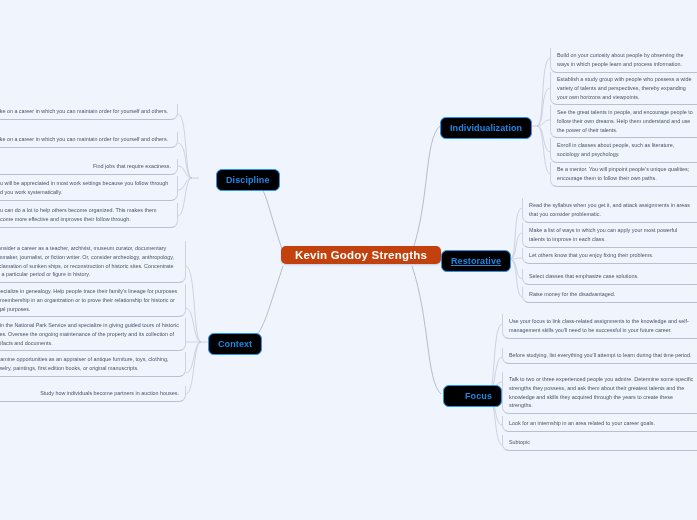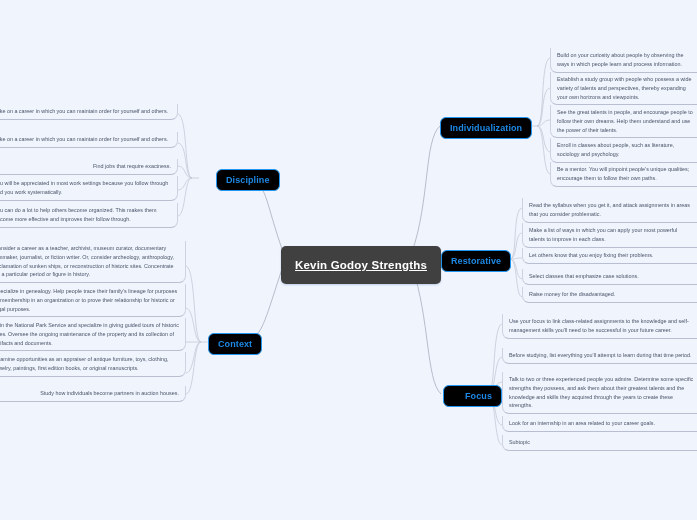--- a/index.html
+++ b/index.html
@@ -24,31 +24,30 @@
     position: absolute;
     left: 0; top: 0;
     width: 697px;
     height: 520px;
     pointer-events: none;
   }
 
   
   .root-node {
     position: absolute;
-    background: #404040;
+    background: #c2410c;
     color: #ffffff;
     font-weight: bold;
     font-size: 11.5px;
     letter-spacing: 0.2px;
     border-radius: 5px;
-    padding: 13px 14px;
+    padding: 3px 14px;
     white-space: nowrap;
     box-shadow: 0 1px 2px rgba(30,90,160,0.25);
     z-index: 5;
-    text-decoration: underline;
   }
 
   
   .branch-node {
     position: absolute;
     background: #000000;
     color: #1e88e5;
     font-weight: bold;
     font-size: 9px;
     letter-spacing: 0.1px;
@@ -143,21 +142,21 @@
   <div class="root-node" style="left:281px; top:246px;">Kevin Godoy Strengths</div>
 
   <div class="branch-node" style="left:440px; top:117px;">Individualization</div>
 
   <div class="leaf-node centered-left" style="left:550px; top:48px; width:148px;">Build on your curiosity about people by observing the ways in which people learn and process information.</div>
   <div class="leaf-node" style="left:550px; top:72px; width:148px;">Establish a study group with people who possess a wide variety of talents and perspectives, thereby expanding your own horizons and viewpoints.</div>
   <div class="leaf-node" style="left:550px; top:105px; width:148px;">See the great talents in people, and encourage people to follow their own dreams. Help them understand and use the power of their talents.</div>
   <div class="leaf-node" style="left:550px; top:138px; width:148px;">Enroll in classes about people, such as literature, sociology and psychology.</div>
   <div class="leaf-node" style="left:550px; top:162px; width:148px;">Be a mentor. You will pinpoint people's unique qualities; encourage them to follow their own paths.</div>
 
-  <div class="branch-node" style="left:441px; top:250px;">Restorative</div>
+  <div class="branch-node" style="left:441px; top:250px;text-decoration:underline;">Restorative</div>
 
   <div class="leaf-node centered-left" style="left:522px; top:198px; width:176px;">Read the syllabus when you get it, and attack assignments in areas that you consider problematic.</div>
   <div class="leaf-node" style="left:522px; top:223px; width:176px;">Make a list of ways in which you can apply your most powerful talents to improve in each class.</div>
   <div class="leaf-node" style="left:522px; top:248px; width:176px;">Let others know that you enjoy fixing their problems.</div>
   <div class="leaf-node" style="left:522px; top:269px; width:176px;">Select classes that emphasize case solutions.</div>
   <div class="leaf-node" style="left:522px; top:287px; width:176px;">Raise money for the disadvantaged.</div>
 
   <div class="branch-node" style="left:443px; top:385px;padding-left:21px;">Focus</div>
 
   <div class="leaf-node centered-left" style="left:502px; top:314px; width:196px;">Use your focus to link class-related assignments to the knowledge and self-management skills you'll need to be successful in your future career.</div>

